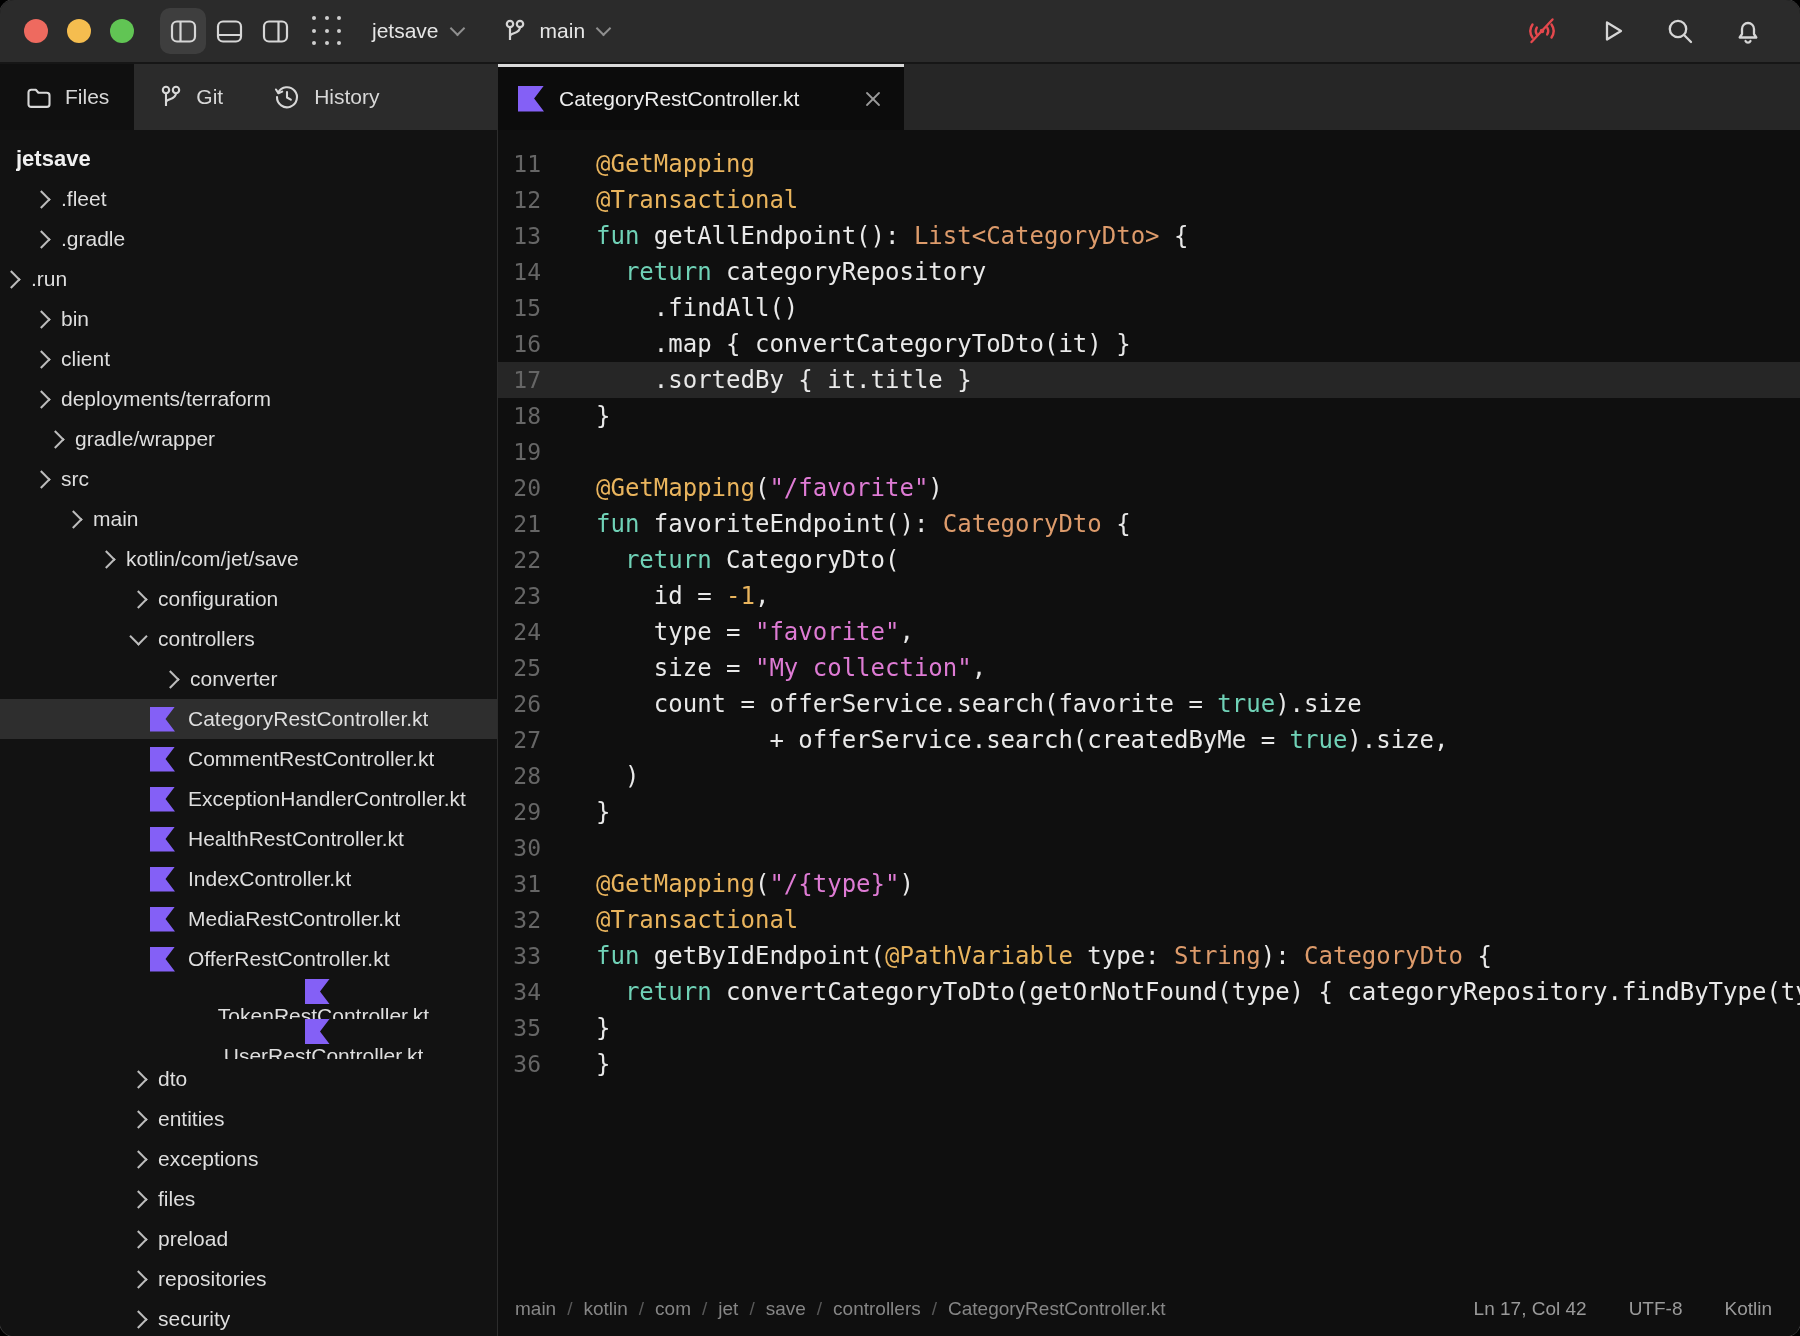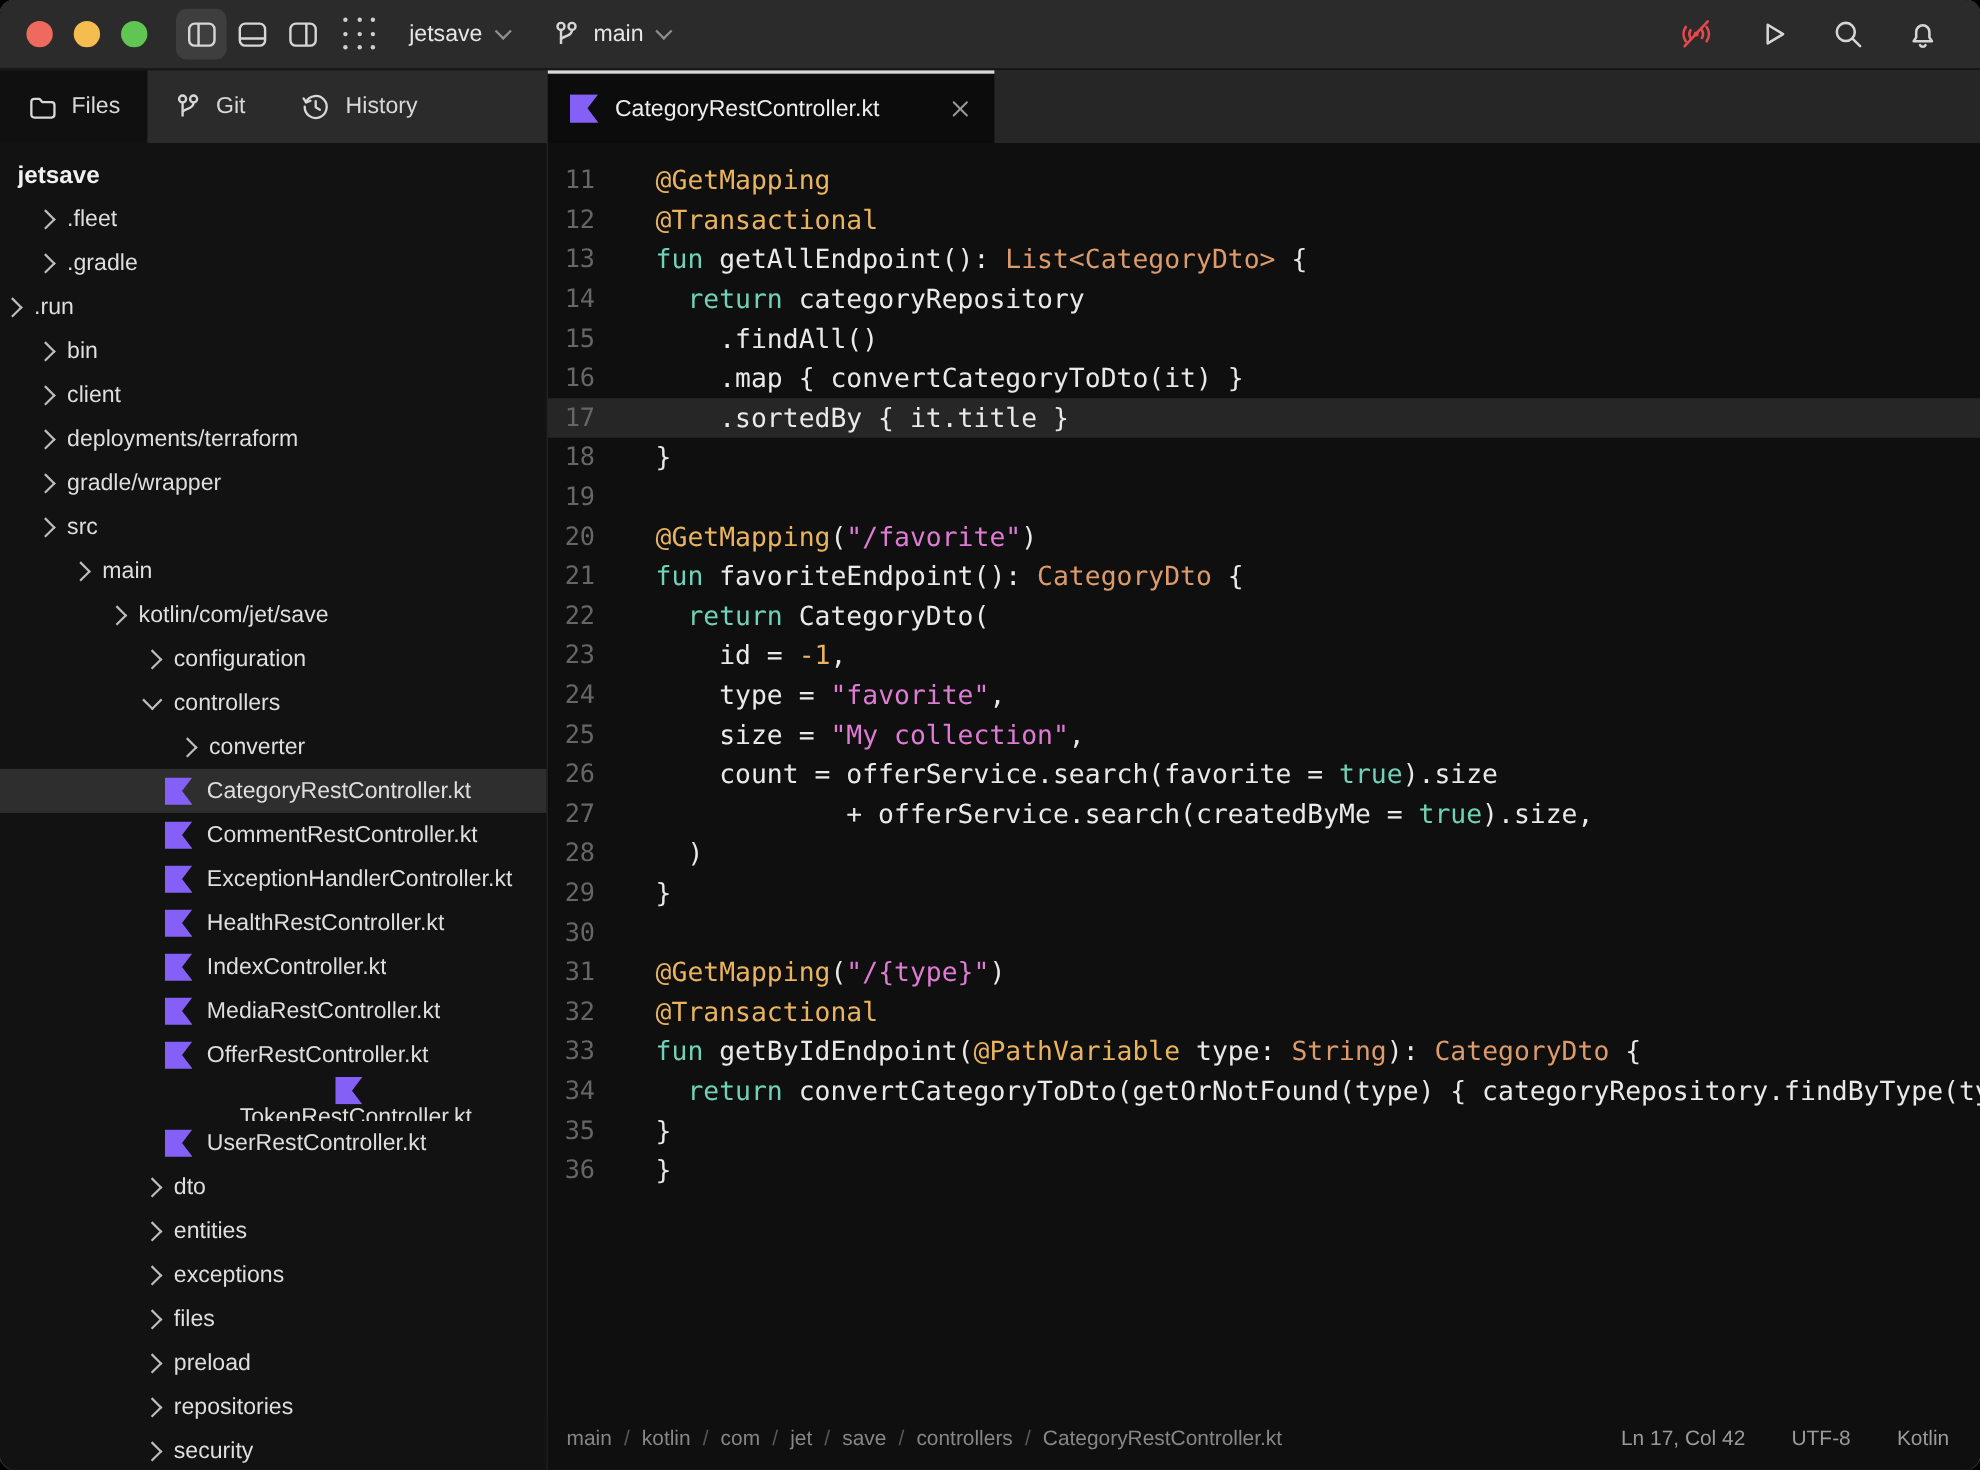--- a/index.html
+++ b/index.html
@@ -213,21 +213,21 @@
               <span class="chev right"></span>
             </span>
             <span class="label">client</span>
           </div>
           <div class="trow" style="padding-left: 30px;">
             <span class="chevbox">
               <span class="chev right"></span>
             </span>
             <span class="label">deployments/terraform</span>
           </div>
-          <div class="trow" style="padding-left: 30px;">
+          <div class="trow" style="padding-left: 44px;">
             <span class="chevbox">
               <span class="chev right"></span>
             </span>
             <span class="label">gradle/wrapper</span>
           </div>
           <div class="trow" style="padding-left: 30px;">
             <span class="chevbox">
               <span class="chev right"></span>
             </span>
             <span class="label">src</span>
@@ -287,21 +287,21 @@
             <span class="label">MediaRestController.kt</span>
           </div>
           <div class="trow" style="padding-left: 150px;">
             <span class="kicon"></span>
             <span class="label">OfferRestController.kt</span>
           </div>
           <div class="trow" style="padding-left: 150px; flex-direction: column;">
             <span class="kicon"></span>
             <span class="label">TokenRestController.kt</span>
           </div>
-          <div class="trow" style="padding-left: 150px;">
+          <div class="trow" style="padding-left: 150px; flex-direction: column;">
             <span class="kicon"></span>
             <span class="label">UserRestController.kt</span>
           </div>
           <div class="trow" style="padding-left: 127px;">
             <span class="chevbox">
               <span class="chev right"></span>
             </span>
             <span class="label">dto</span>
           </div>
           <div class="trow" style="padding-left: 127px;">

